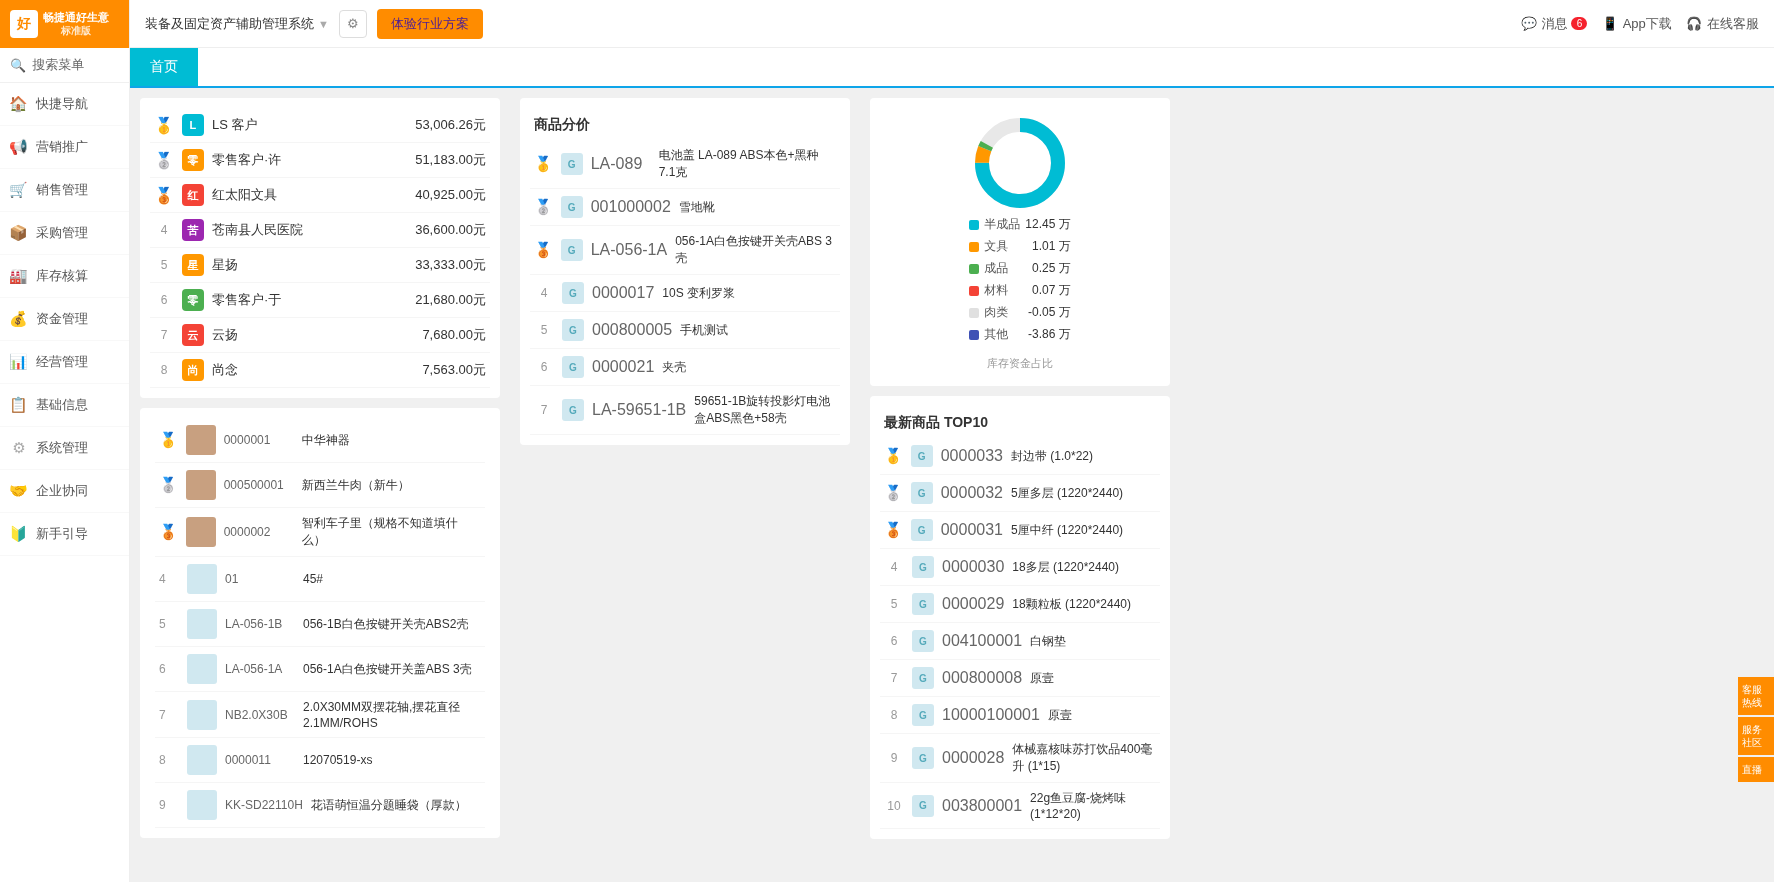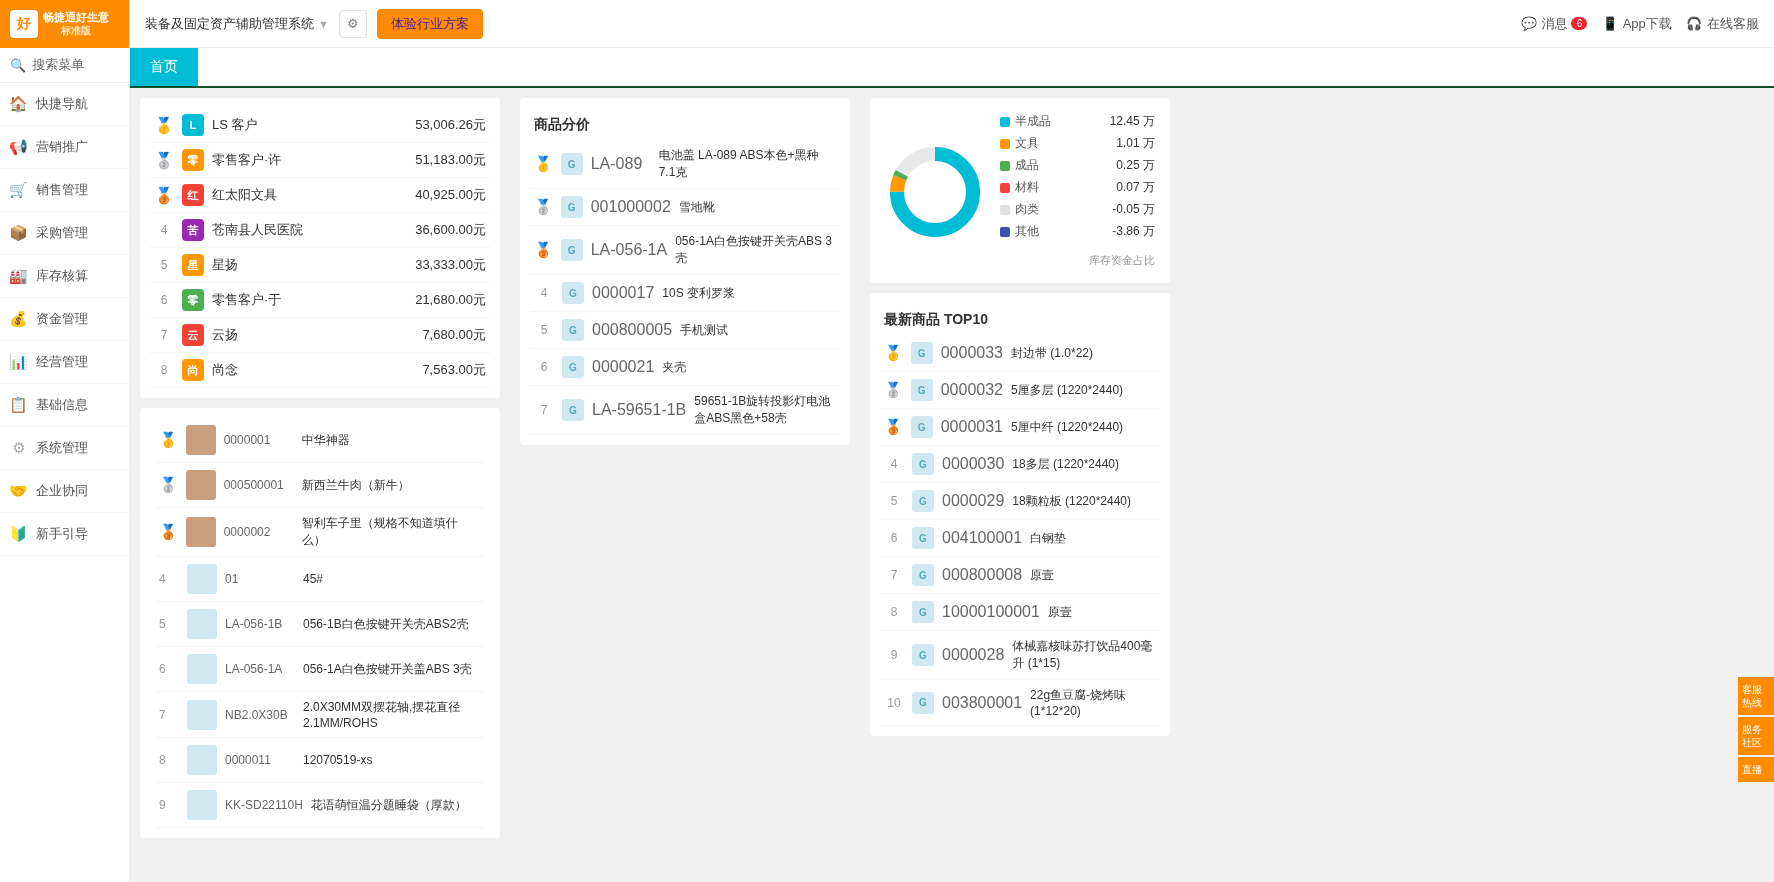--- a/index.html
+++ b/index.html
@@ -116,21 +116,21 @@
       padding: 1px 4px;
       min-width: 16px;
       text-align: center;
     }
 
     
     .page-tabs {
       background: #fff;
       display: flex;
       align-items: center;
-      border-bottom: 2px solid #14532d;
+      border-bottom: 2px solid #0ea5e9;
     }
     .page-tab {
       padding: 10px 20px;
       font-size: 14px;
       cursor: pointer;
       color: #333;
     }
     .page-tab.active {
       background: #00bcd4;
       color: #fff;
@@ -202,32 +202,32 @@
     .inventory-card .inv-amount span { font-size: 16px; }
 
     
     .chart-card {
       background: #fff;
       border-radius: 4px;
       padding: 15px;
     }
     .donut-area {
       display: flex;
-      align-items: flex-end;
-      gap: 15px;
+      align-items: center;
+      flex-direction: column;
     }
     .donut-svg { flex-shrink: 0; }
     .donut-legend { flex: 1; }
     .legend-item {
       display: flex; align-items: center; gap: 5px;
       margin-bottom: 5px; font-size: 12px; color: #555;
     }
     .legend-dot { width: 10px; height: 10px; border-radius: 2px; flex-shrink: 0; }
     .legend-val { margin-left: auto; color: #333; font-weight: 500; }
-    .chart-subtitle { font-size: 11px; color: #999; margin-top: 8px; text-align: right; }
+    .chart-subtitle { font-size: 11px; color: #999; margin-top: 8px; text-align: center; }
 
     
     .section-title {
       font-size: 14px;
       font-weight: bold;
       color: #333;
       padding: 8px 4px 6px;
     }
 
     

